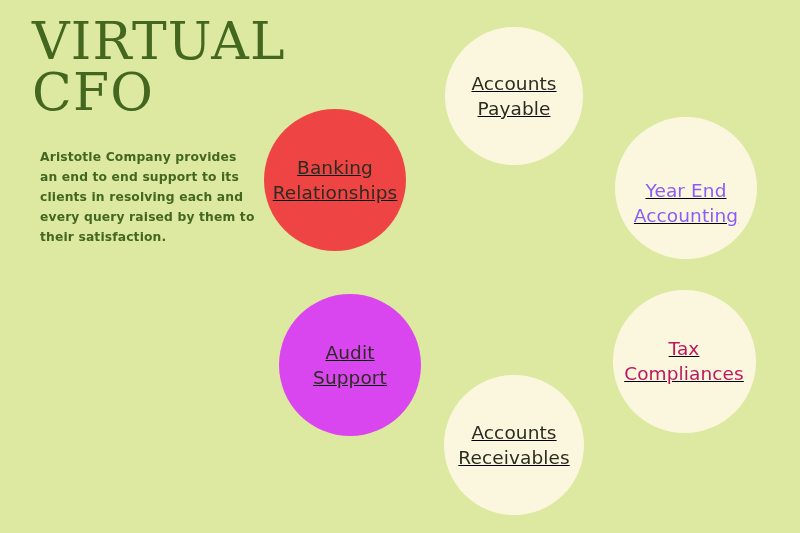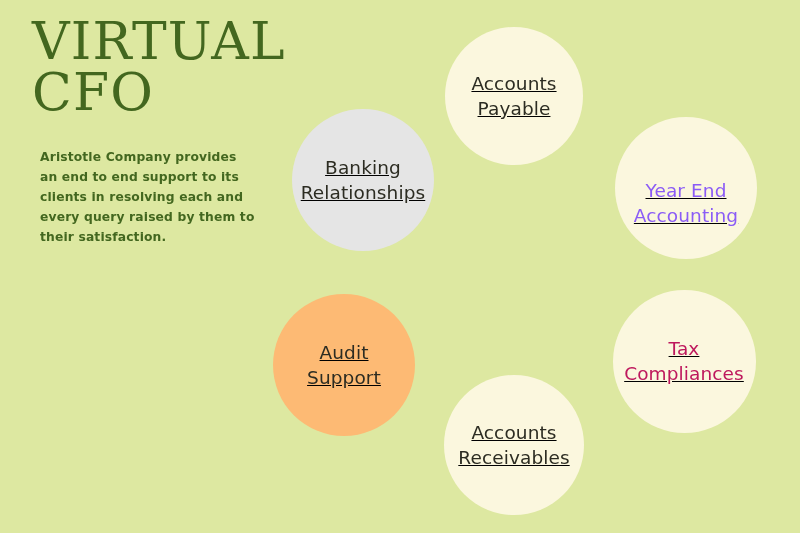--- a/index.html
+++ b/index.html
@@ -84,31 +84,31 @@
     <h1 id="poster-title" style="color: rgb(67, 103, 31);">VIRTUAL
 CFO</h1>
     <p id="poster-description" style="color: rgb(67, 103, 31);">Aristotle Company provides an end to end support to its clients in resolving each and every query raised by them to their satisfaction.</p>
   </div>
 
   <div class="service-circle" style="width: 138px; height: 138px; left: 445px; top: 27px; background: rgb(251, 247, 222);">
     <span class="service-label" style="color: rgb(44, 44, 34);">Accounts
 Payable</span>
   </div>
 
-  <div class="service-circle" style="width: 142px; height: 142px; left: 292px; top: 109px; background: #e5e5e5;">
+  <div class="service-circle" style="width: 142px; height: 142px; left: 264px; top: 109px; background: #ef4444;">
     <span class="service-label" style="color: rgb(44, 44, 34);">Banking
 Relationships</span>
   </div>
 
   <div class="service-circle" style="width: 142px; height: 142px; left: 615px; top: 117px; background: rgb(251, 247, 222);">
     <span class="service-label" style="color: #8b5cf6; margin-top: 30px;">Year End
 Accounting</span>
   </div>
 
-  <div class="service-circle" style="width: 142px; height: 142px; left: 273px; top: 294px; background: #fdba74;">
+  <div class="service-circle" style="width: 142px; height: 142px; left: 279px; top: 294px; background: #d946ef;">
     <span class="service-label" style="color: rgb(44, 44, 34);">Audit
 Support</span>
   </div>
 
   <div class="service-circle" style="width: 143px; height: 143px; left: 612.5px; top: 289.5px; background: rgb(251, 247, 222);">
     <span class="service-label" style="color: #be185d;">Tax
 Compliances</span>
   </div>
 
   <div class="service-circle" style="width: 140px; height: 140px; left: 444px; top: 375px; background: rgb(251, 247, 222);">

